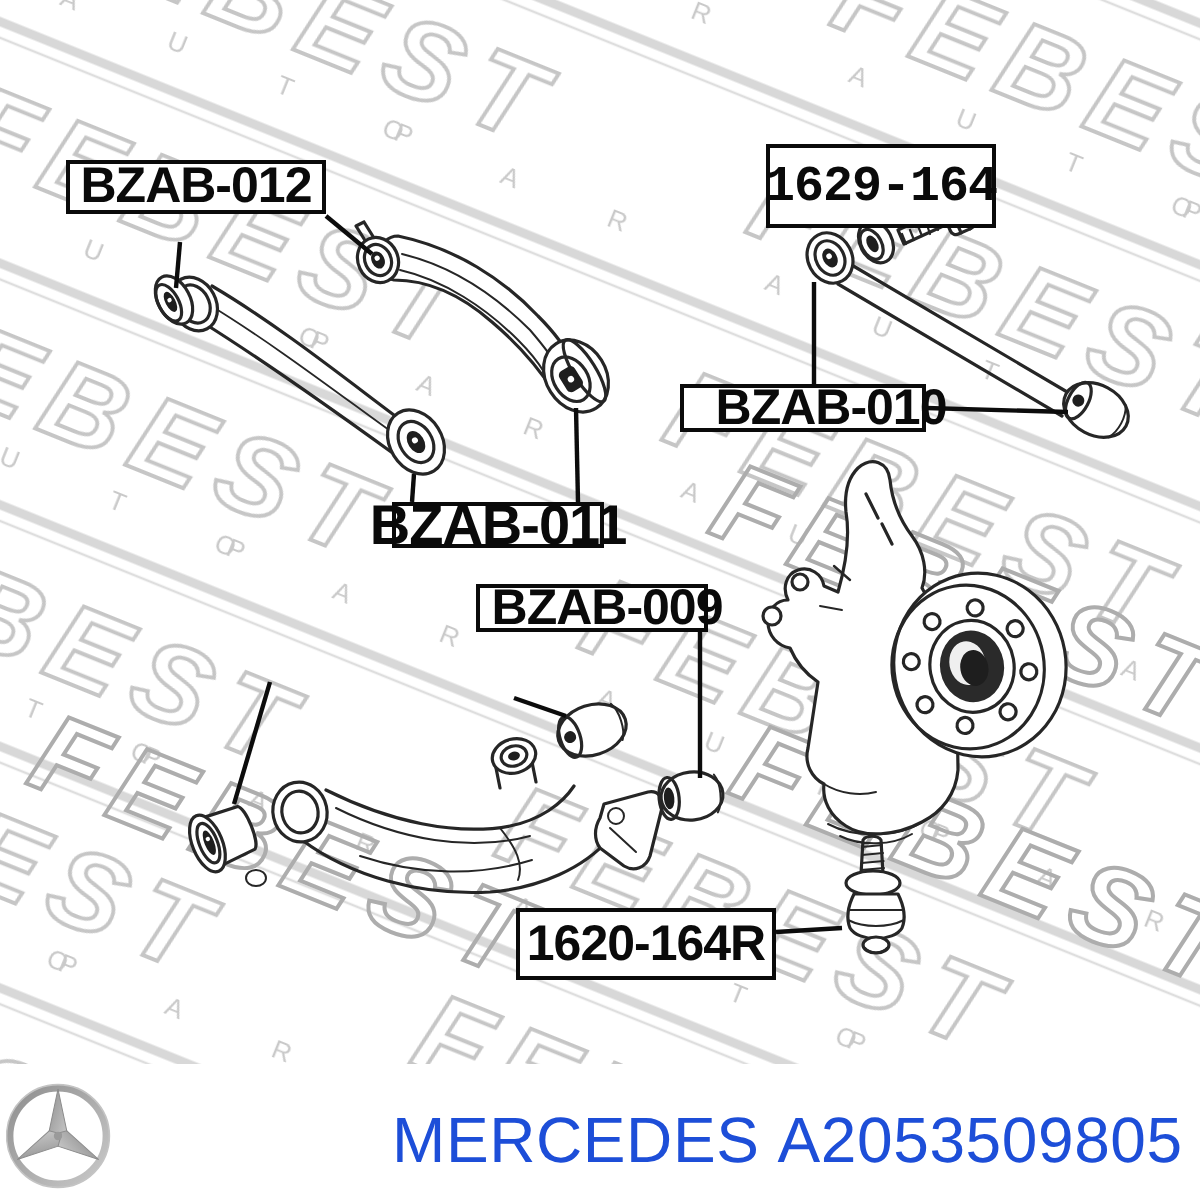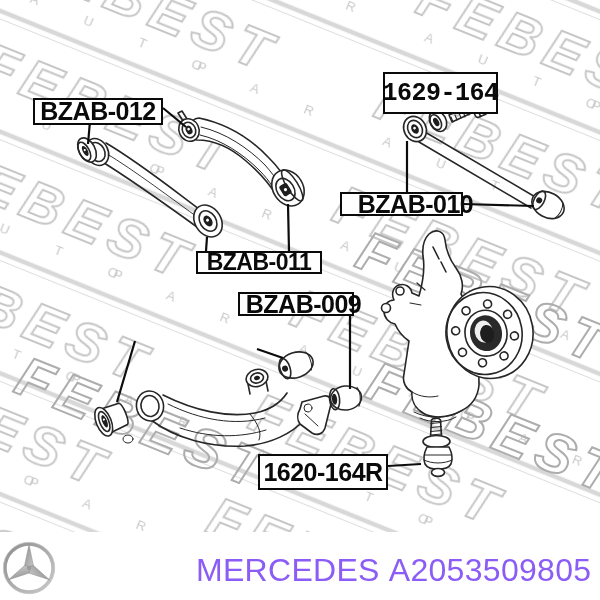--- a/index.html
+++ b/index.html
@@ -8,30 +8,30 @@
     font-family:"Liberation Sans",sans-serif;
   }
   .art-svg{position:absolute;left:0;top:0;}
   .plabel{
     position:absolute;box-sizing:border-box;background:#fff;
     border:2.5px solid #0a0a0a;color:#0a0a0a;
     display:flex;align-items:center;justify-content:center;
     font-weight:700;font-size:25px;line-height:1;letter-spacing:-0.5px;
     white-space:nowrap;z-index:5;
   }
-  .lb0{left:33px;top:98px;width:130px;height:27px;}
+  .lb0{left:33px;top:80px;width:130px;height:27px;}
   .lb1{left:383px;top:72px;width:115px;height:42px;font-family:Liberation Mono, monospace;}
   .lb2{left:340px;top:192px;width:123px;height:24px;padding-left:28px;}
-  .lb3{left:196px;top:251px;width:126px;height:23px;font-size:23px;}
+  .lb3{left:196px;top:251px;width:106px;height:23px;font-size:28px;}
   .lb4{left:238px;top:292px;width:116px;height:24px;padding-left:15px;}
   .lb5{left:135px;top:329px;width:123px;height:22px;font-size:22px;}
   .lb6{left:258px;top:454px;width:130px;height:36px;}
   .footer-text{
     position:absolute;left:196px;top:553px;font-size:32px;line-height:34px;
-    color:#8b5cf6;letter-spacing:0.3px;white-space:nowrap;z-index:5;
+    color:#1d4ed8;letter-spacing:0.3px;white-space:nowrap;z-index:5;
   }
   .footer-text .pn{margin-left:9px;}
   .logo-svg{position:absolute;left:3px;top:541px;z-index:5;}
 </style>
 </head>
 <body>
 
 <div class="stage">
 
   <svg class="art-svg" width="600" height="532" viewBox="0 0 600 532">

